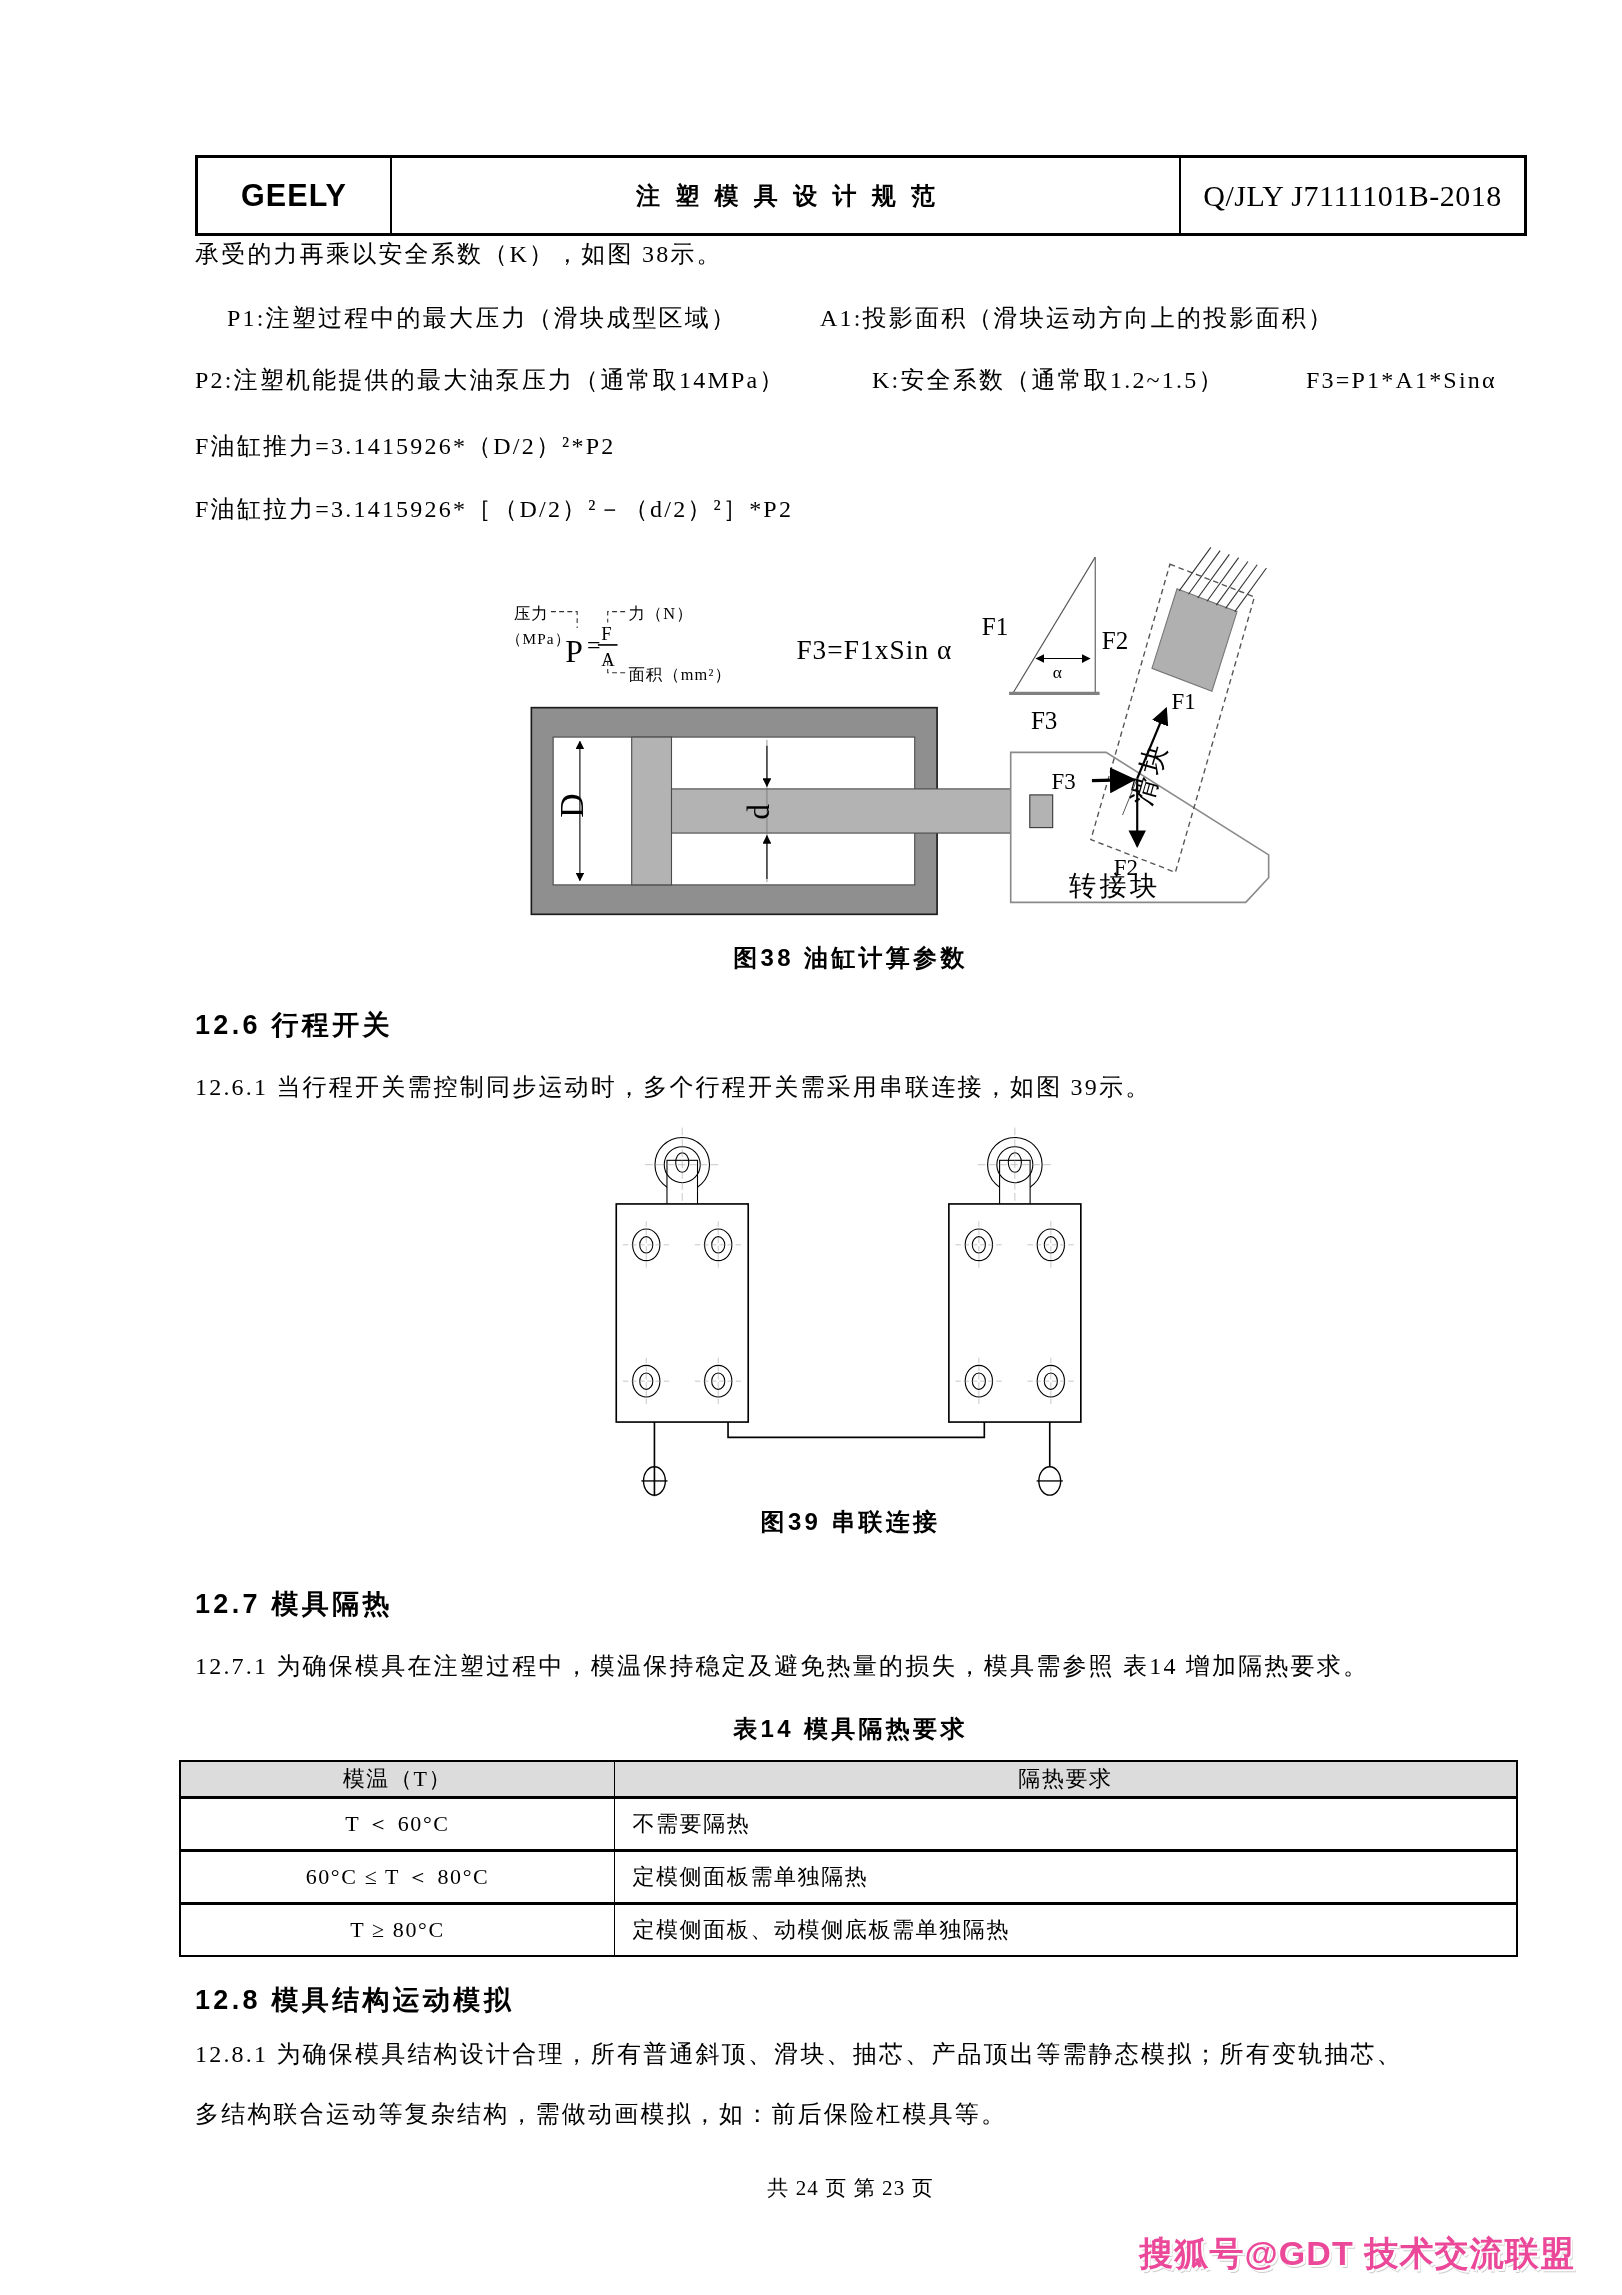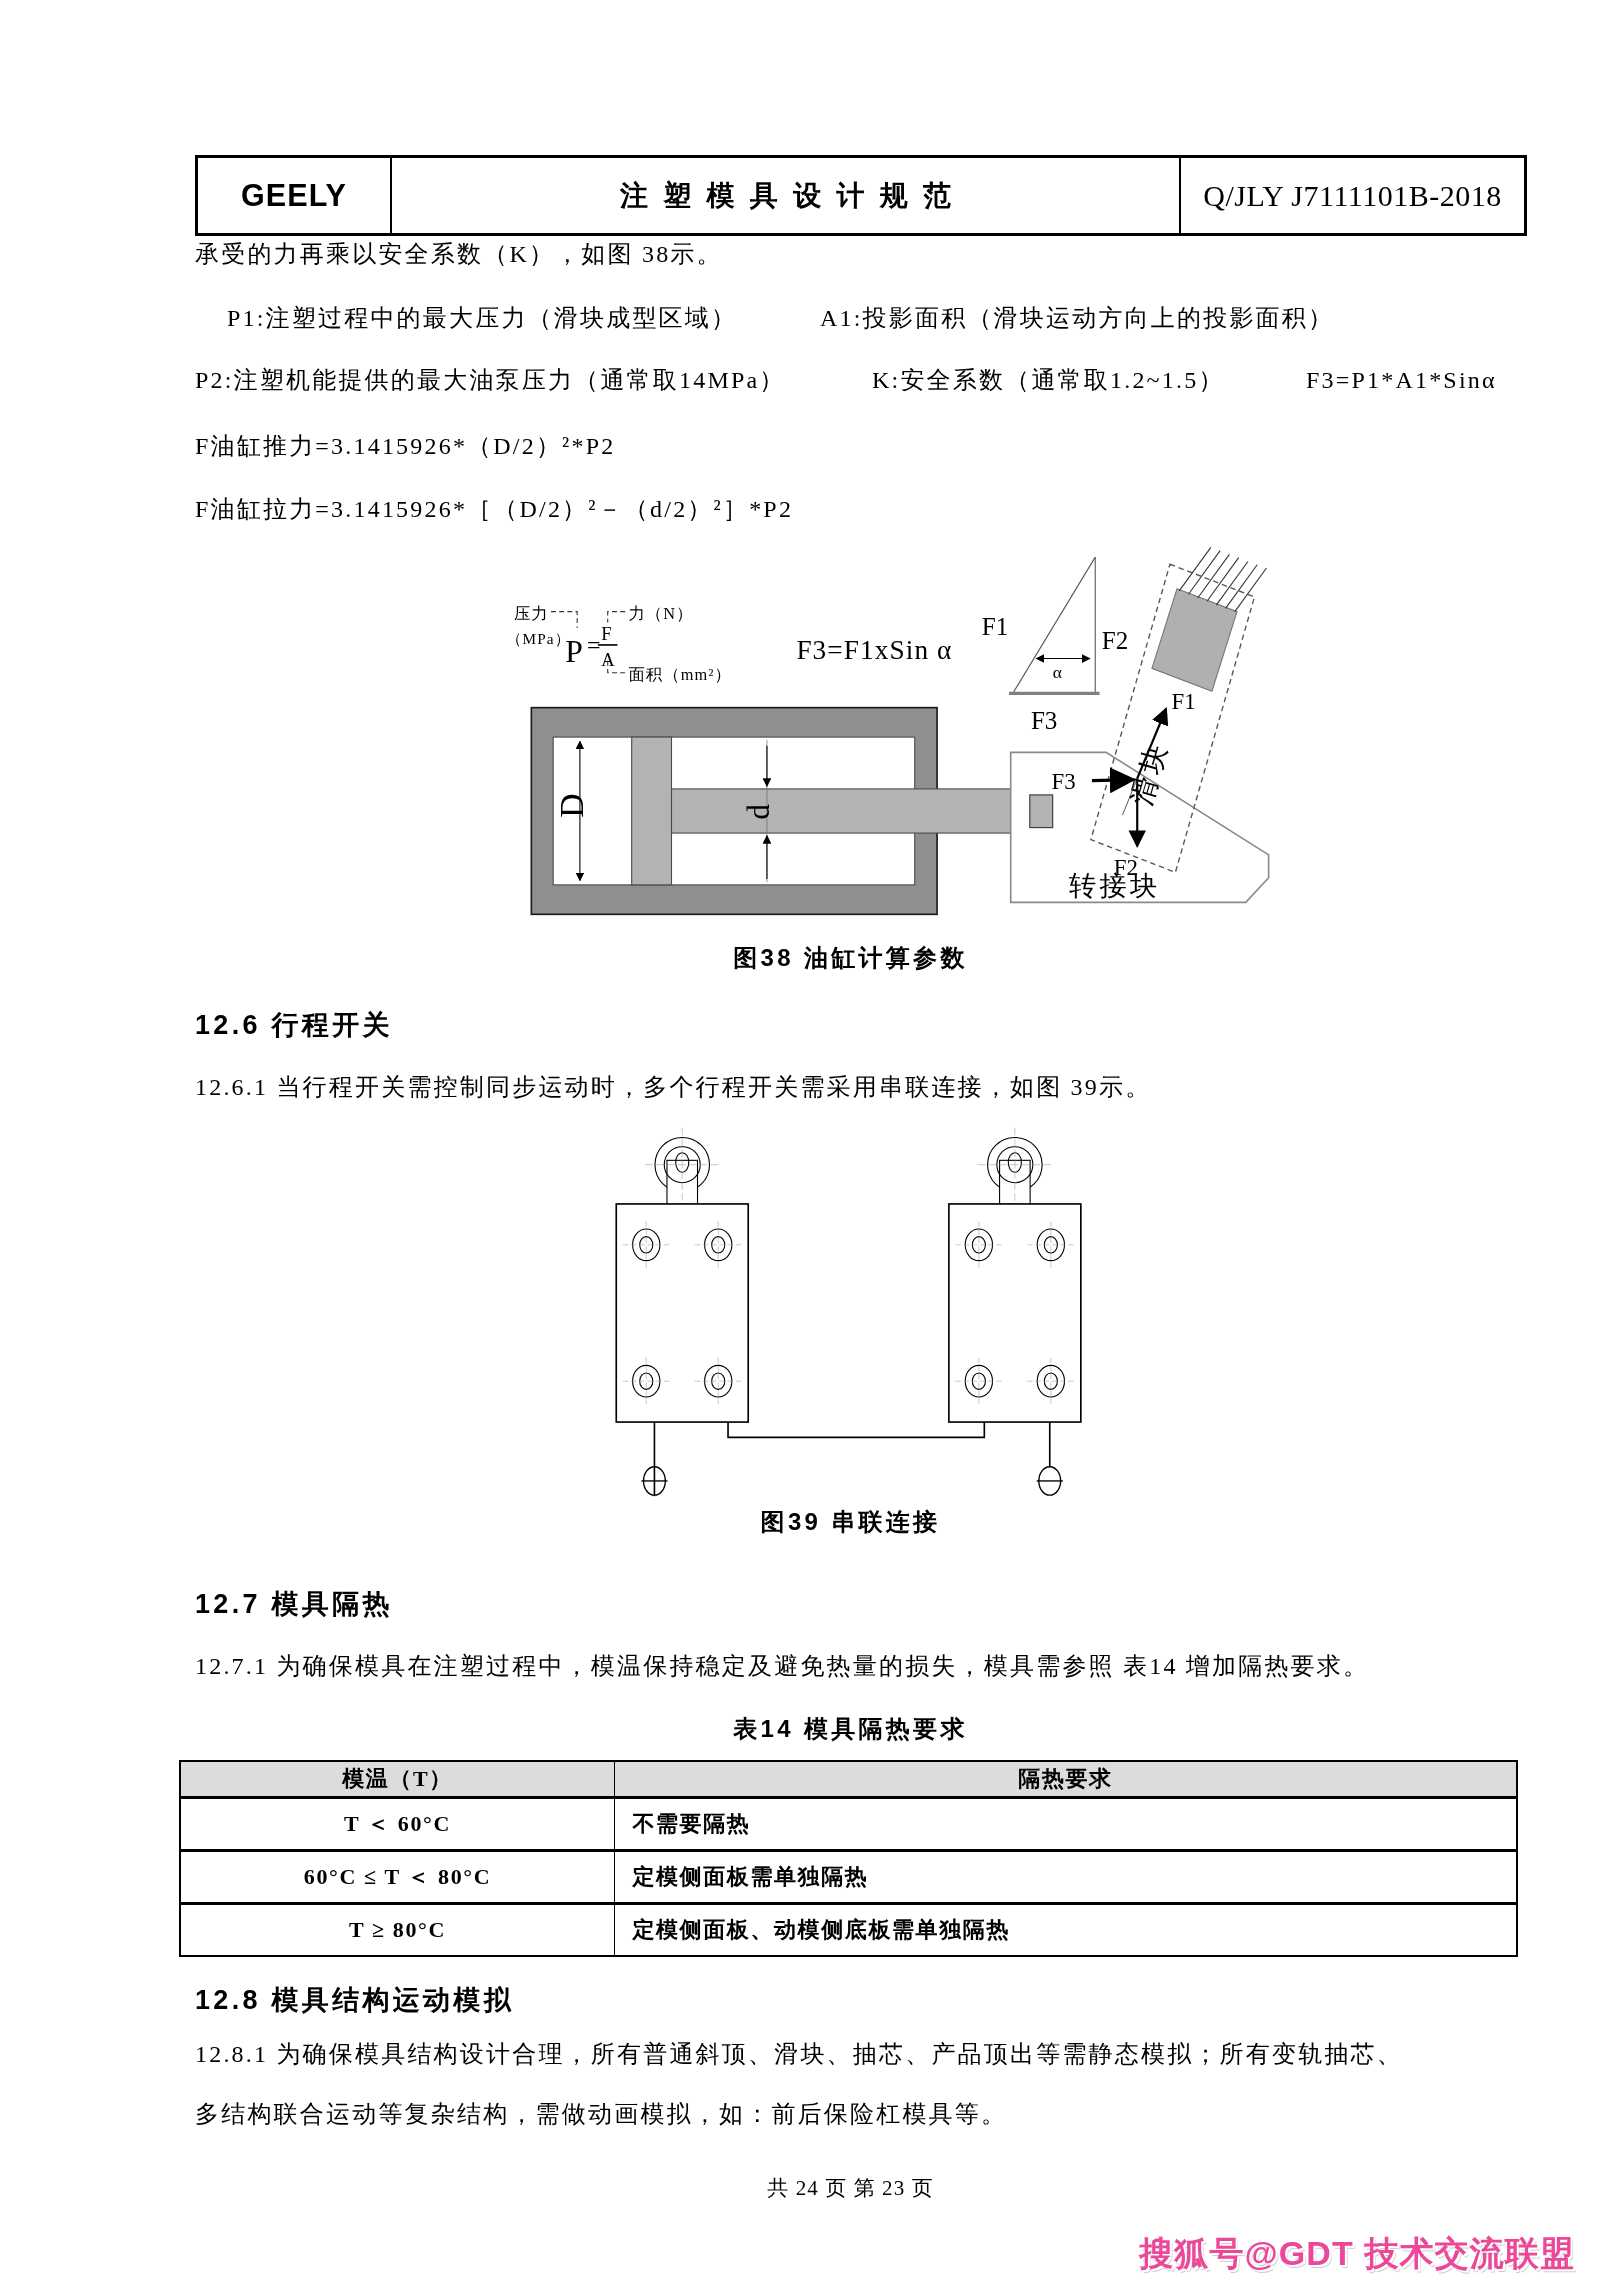--- a/index.html
+++ b/index.html
@@ -15,26 +15,26 @@
   
   .hband{position:absolute;left:195px;top:109px;width:1332px;height:81px;
          border:3.8px solid #000;box-sizing:border-box;display:flex;align-items:stretch;margin-top:46px;}
   .hcell{display:flex;align-items:center;justify-content:center;box-sizing:border-box;}
   .hc1{width:194px;border-right:2.2px solid #000;}
   .hc2{flex:1;}
   .hc3{width:345px;border-left:2.2px solid #000;}
   .geely{font-family:"Liberation Sans","DejaVu Sans",sans-serif;font-weight:bold;
          font-size:30.5px;letter-spacing:1.1px;}
   .htitle{font-family:Liberation Sans, sans-serif;font-weight:bold;
-          font-size:28px;letter-spacing:15.3px;text-indent:15.3px;text-align:right;}
+          font-size:24px;letter-spacing:15.3px;text-indent:15.3px;text-align:right;}
   .hdoc{font-size:30px;letter-spacing:0.5px;}
   
   .tbl{position:absolute;left:179px;top:1760px;width:1339px;border:2.7px solid #000;
        box-sizing:border-box;font-size:22px;}
-  .trow{display:flex;align-items:stretch;font-weight:bold;}
+  .trow{display:flex;align-items:stretch;}
   .tr-h{height:34px;background:#dcdcdc;border-bottom:3.3px solid #000;}
   .tr-d{height:50px;border-bottom:3.3px solid #000;}
   .tr-l{height:50px;}
   .td1{width:434px;border-right:1.6px solid #000;display:flex;align-items:center;
        justify-content:center;box-sizing:border-box;letter-spacing:1.6px;}
   .td2c{flex:1;display:flex;align-items:center;justify-content:center;letter-spacing:1.6px;}
   .td2l{flex:1;display:flex;align-items:center;padding-left:17.4px;letter-spacing:1.6px;}
   .footer-t{font-size:21px;letter-spacing:1.1px;}
   .wmark{font-family:"Liberation Sans","DejaVu Sans",sans-serif;font-weight:bold;
          font-size:34px;letter-spacing:1.1px;color:#ec4899;

